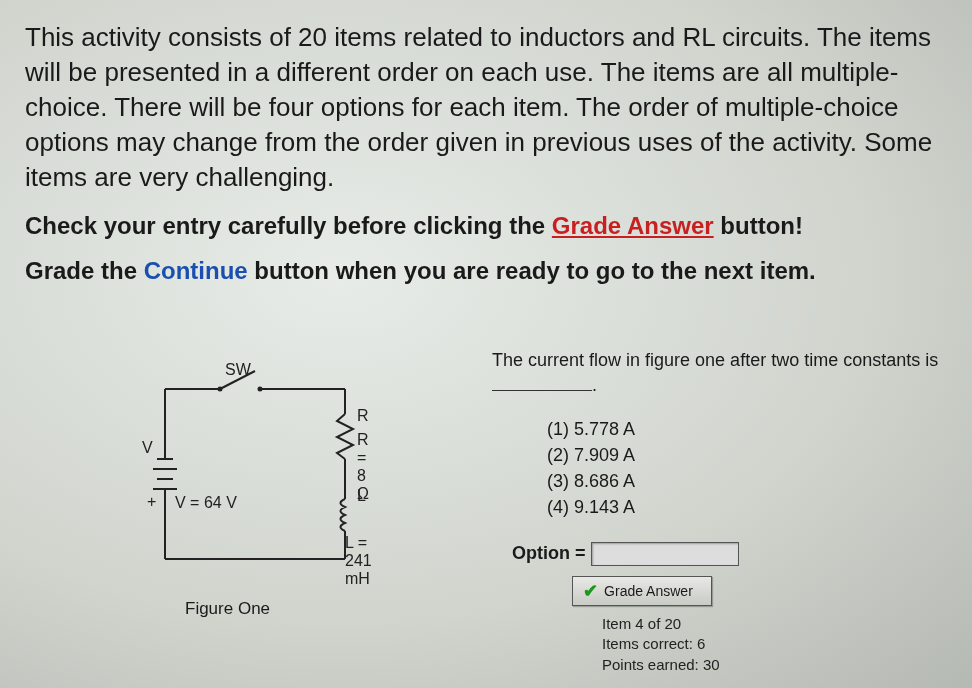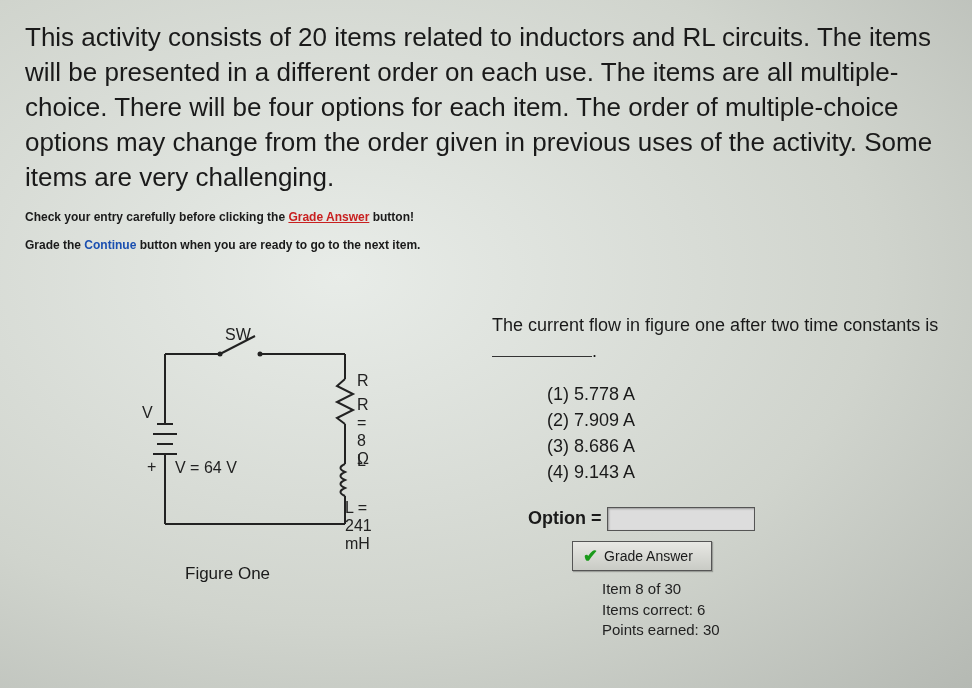--- a/index.html
+++ b/index.html
@@ -13,21 +13,21 @@
     color: #1a1a1a;
     overflow: hidden;
   }
   .intro {
     font-size: 26px;
     font-weight: normal;
     line-height: 1.35;
     margin-bottom: 14px;
   }
   .line2, .line3 {
-    font-size: 12px;
+    font-size: 24px;
     font-weight: bold;
     line-height: 1.45;
     margin-bottom: 10px;
   }
   .link-red {
     color: #c82020;
     text-decoration: underline;
     cursor: pointer;
   }
   .link-blue {
@@ -58,21 +58,21 @@
     width: 100px;
     height: 1em;
     vertical-align: baseline;
   }
   .options {
     margin-left: 55px;
     line-height: 1.45;
     margin-bottom: 22px;
   }
   .answer-row {
-    margin-left: 36px;
+    margin-left: 20px;
     margin-bottom: 10px;
   }
   .answer-row b { font-weight: bold; }
   .opt-input {
     width: 140px;
     height: 20px;
     border: 1px solid #555;
     background: #ddd;
     box-shadow: inset 1px 1px 2px rgba(0,0,0,.3);
     vertical-align: middle;
@@ -199,18 +199,18 @@
       <b>Option = </b>
       <input class="opt-input" type="text" value="" style="">
     </div>
     <div class="grade-row">
       <span class="grade-btn">
         <span class="check">✔</span>
         <span>Grade Answer</span>
       </span>
     </div>
     <div class="stats">
-      <div>Item 8 of 30</div>
+      <div>Item 4 of 20</div>
       <div>Items correct: 6</div>
       <div>Points earned: 30</div>
     </div>
   </div>
 </div>
 
 </body></html>

